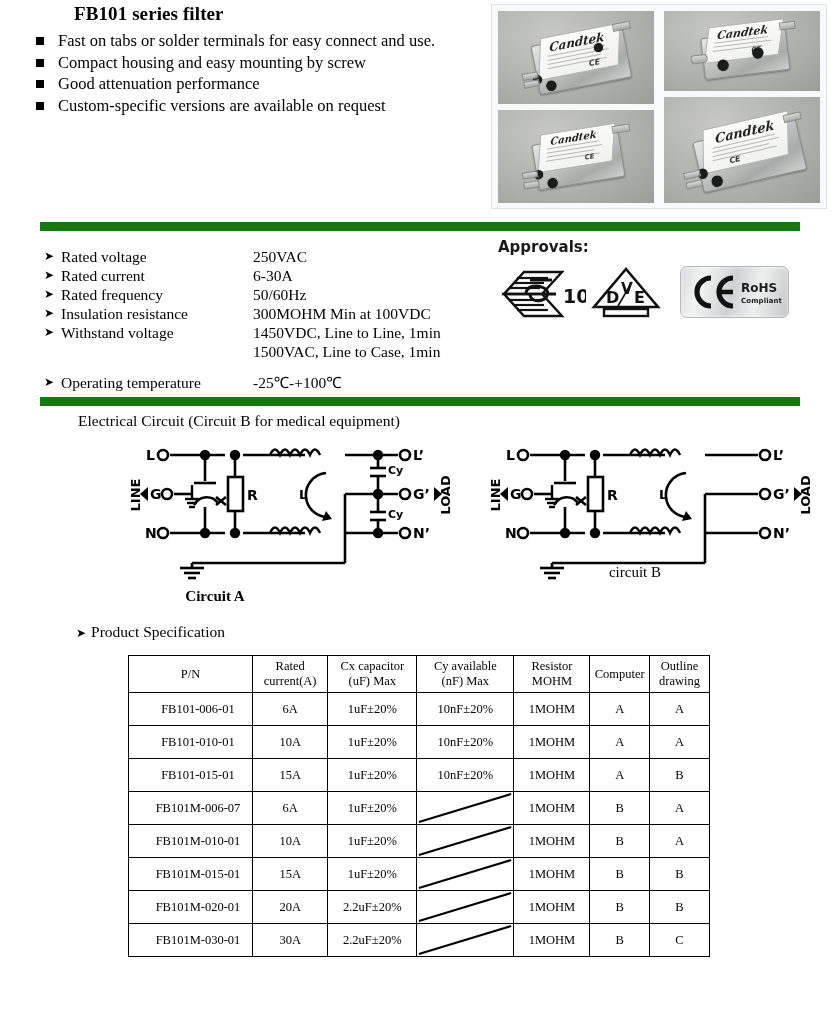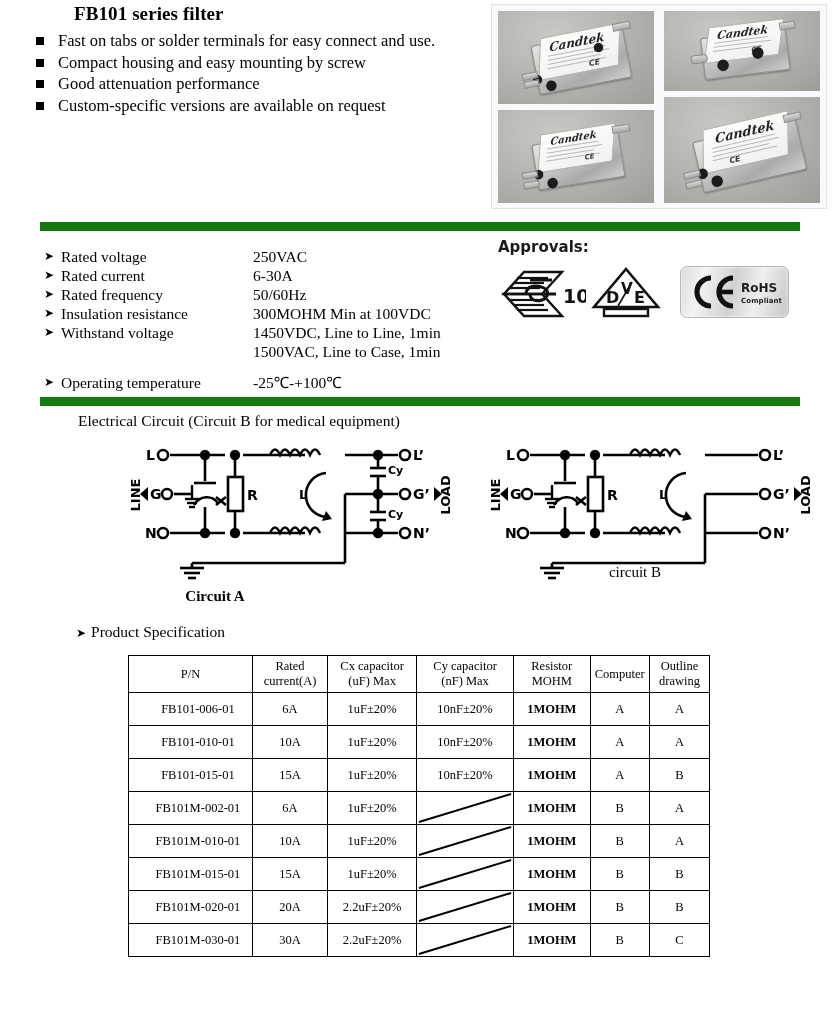--- a/index.html
+++ b/index.html
@@ -260,21 +260,21 @@
     vertical-align: middle;
     padding: 0;
     height: 32px;
     font-weight: normal;
   }
   table.spec-table th { height: 36px; line-height: 15px; }
   table.spec-table tr td:nth-child(1) { width: 118px; padding-left: 15px; }
   table.spec-table tr td:nth-child(2) { width: 78px; }
   table.spec-table tr td:nth-child(3) { width: 93px; }
   table.spec-table tr td:nth-child(4) { width: 103px; }
-  table.spec-table tr td:nth-child(5) { width: 80px; font-weight: bold; }
+  table.spec-table tr td:nth-child(5) { width: 80px; }
   table.spec-table tr td:nth-child(6) { width: 60px; }
   table.spec-table tr td:nth-child(7) { width: 62px; }
   td.na {
     position: relative;
   }
   td.na .slash {
     position: absolute;
     left: 0; top: 0;
     width: 100%; height: 100%;
   }
@@ -659,21 +659,21 @@
 <div class="prodspec-label">
   <span class="arrow">➤</span><span>Product Specification</span>
 </div>
 
 <table class="spec-table">
   <thead>
     <tr>
       <th><span>P/N</span></th>
       <th><span>Rated</span><br><span>current(A)</span></th>
       <th><span>Cx capacitor</span><br><span>(uF) Max</span></th>
-      <th><span>Cy capacitor</span><br><span>(nF) Max</span></th>
+      <th><span>Cy available</span><br><span>(nF) Max</span></th>
       <th><span>Resistor</span><br><span>MOHM</span></th>
       <th><span>Computer</span></th>
       <th><span>Outline</span><br><span>drawing</span></th>
     </tr>
   </thead>
   <tbody>
     <tr>
       <td>FB101-006-01</td>
       <td>6A</td>
       <td>1uF±20%</td>
@@ -694,21 +694,21 @@
     <tr>
       <td>FB101-015-01</td>
       <td>15A</td>
       <td>1uF±20%</td>
       <td>10nF±20%</td>
       <td>1MOHM</td>
       <td>A</td>
       <td>B</td>
     </tr>
     <tr>
-      <td>FB101M-002-01</td>
+      <td>FB101M-006-07</td>
       <td>6A</td>
       <td>1uF±20%</td>
       <td class="na">
           <svg class="slash" viewBox="0 0 100 32" preserveAspectRatio="none">
             <line x1="2" y1="30" x2="98" y2="2" stroke="#000" stroke-width="2" vector-effect="non-scaling-stroke"></line>
           </svg>
         </td>
       <td>1MOHM</td>
       <td>B</td>
       <td>A</td>

